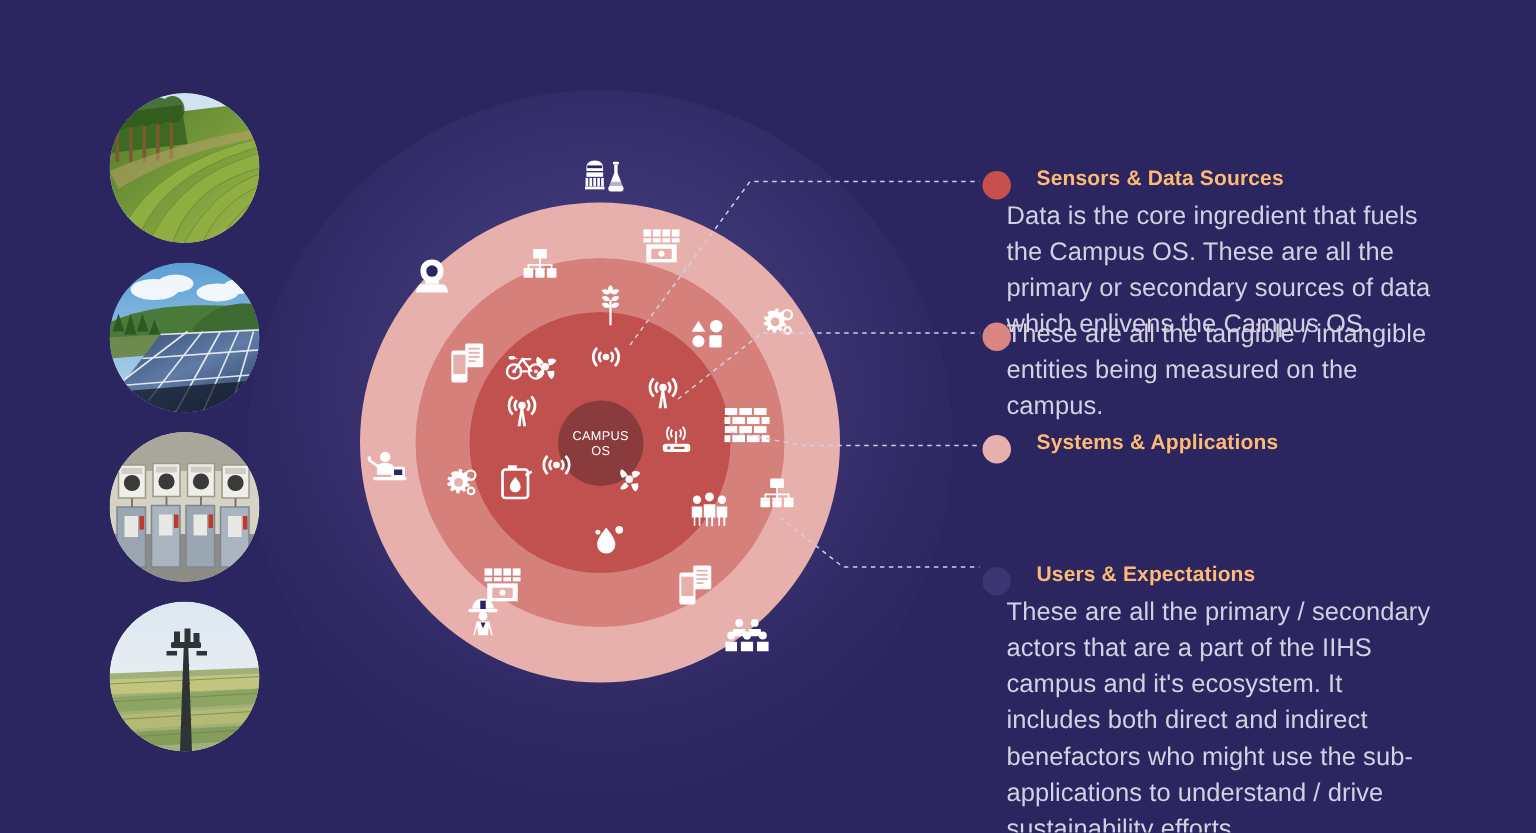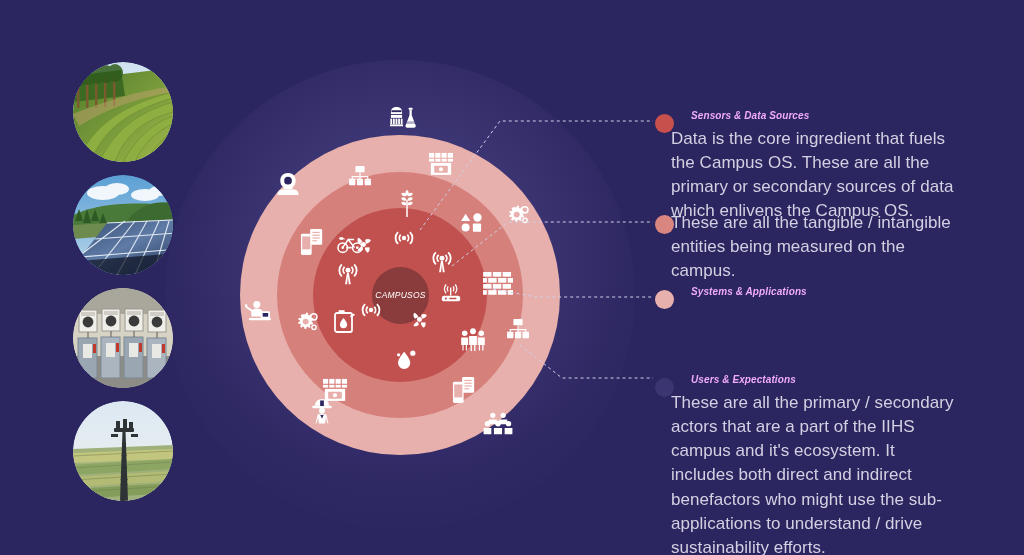--- a/index.html
+++ b/index.html
@@ -32,40 +32,39 @@
 
   
   .ring{position:absolute;border-radius:50%;}
   .ring-1{left:240px;top:135px;width:320px;height:320px;background:#e8b0ac;}
   .ring-2{left:277px;top:172px;width:246px;height:246px;background:#d6807c;}
   .ring-3{left:313px;top:208px;width:174px;height:174px;background:#c1514e;}
   .ring-4{left:372px;top:267px;width:57px;height:57px;background:#8a3b3c;}
 
   .core-label{
     position:absolute;left:372px;top:267px;width:57px;height:57px;
-    display:flex;flex-direction:row;align-items:center;justify-content:center;
+    display:flex;flex-direction:column;align-items:center;justify-content:center;
     color:#fff;font-size:8.5px;line-height:1.15;font-weight:400;
-    letter-spacing:.2px;text-align:right;font-style:italic;
+    letter-spacing:.2px;text-align:right;
   }
 
   
   .dicon{position:absolute;color:#fff;}
   .dicon svg{display:block;fill:#fff;}
 
   
   .connectors{position:absolute;left:0;top:0;width:1024px;height:555px;pointer-events:none;}
 
   
   .legend{position:absolute;left:655px;top:105px;width:300px;}
   .entry{position:absolute;width:300px;}
   .dot{position:absolute;left:0;top:4px;width:19px;height:19px;border-radius:50%;}
   .entry h3{
-    margin:0 0 6px 36px;font-size:10px;font-weight:bold;color:#f0abfc;
+    margin:0 0 6px 36px;font-size:14px;font-weight:bold;color:#fdba74;
     letter-spacing:.1px;
-    font-style:italic;
   }
   .entry p{
     margin:0 0 0 16px;font-size:17px;line-height:1.42;color:#d3d0e2;
     letter-spacing:.05px;
   }
 </style>
 </head>
 <body>
 
 <div id="stage">

